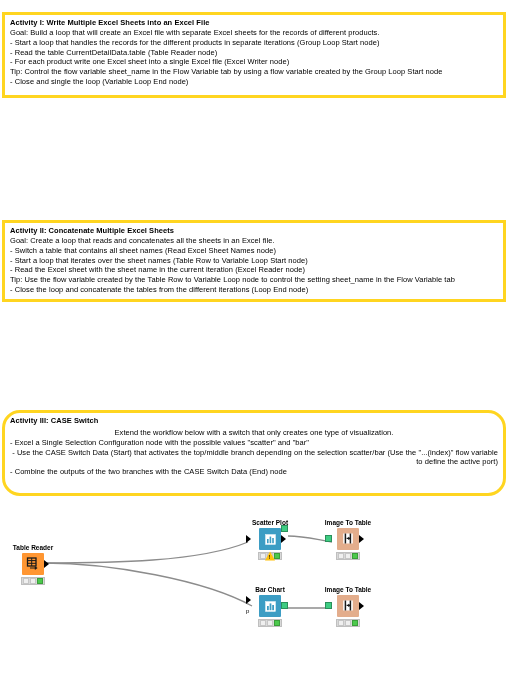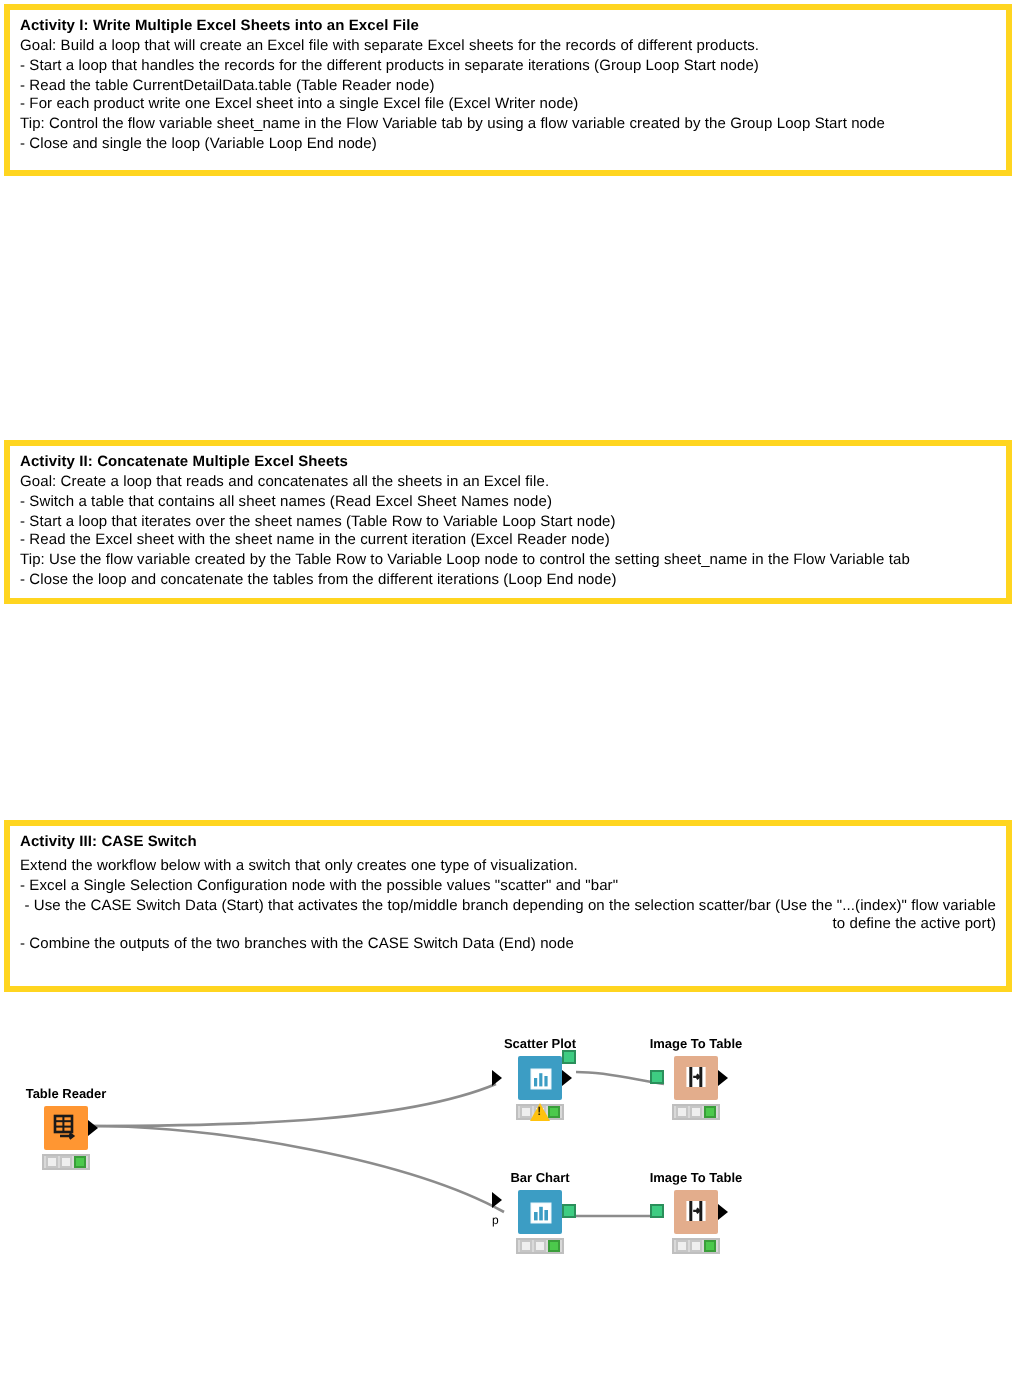--- a/index.html
+++ b/index.html
@@ -19,23 +19,23 @@
   
   .activity-box {
     position: absolute;
     left: 2px;
     width: 504px;
     box-sizing: border-box;
     background: #ffffff;
     border: 3px solid #FFD520;
     padding: 3px 5px 3px 5px;
   }
-  #activity-1 { top: 2px;   height: 86px; }
+  #activity-1 { top: 12px;   height: 86px; }
   #activity-2 { top: 220px; height: 82px; }
-  #activity-3 { top: 410px; height: 86px; }
+  #activity-3 { top: 410px; height: 86px; border-radius: 18px; }
 
   .activity-title {
     font-size: 7.5px;
     font-weight: bold;
     line-height: 10px;
     white-space: nowrap;
     letter-spacing: 0.05px;
   }
   .activity-line {
     font-size: 7.5px;
@@ -184,21 +184,21 @@
   <div class="activity-line">Goal: Create a loop that reads and concatenates all the sheets in an Excel file.</div>
   <div class="activity-line">- Switch a table that contains all sheet names (Read Excel Sheet Names node)</div>
   <div class="activity-line">- Start a loop that iterates over the sheet names (Table Row to Variable Loop Start node)</div>
   <div class="activity-line">- Read the Excel sheet with the sheet name in the current iteration (Excel Reader node)</div>
   <div class="activity-line">Tip: Use the flow variable created by the Table Row to Variable Loop node to control the setting sheet_name in the Flow Variable tab</div>
   <div class="activity-line">- Close the loop and concatenate the tables from the different iterations (Loop End node)</div>
 </div>
 
 <div class="activity-box" id="activity-3">
   <div class="activity-title">Activity III: CASE Switch</div>
-  <div class="activity-line" style="margin-top:2px;">Extend the workflow below with a switch that only creates one type of visualization.</div>
+  <div class="activity-line" style="margin-top:2px;text-align:center;">Extend the workflow below with a switch that only creates one type of visualization.</div>
   <div class="activity-line">- Excel a Single Selection Configuration node with the possible values "scatter" and "bar"</div>
   <div class="activity-line wrap">- Use the CASE Switch Data (Start) that activates the top/middle branch depending on the selection scatter/bar (Use the "...(index)" flow variable to define the active port)</div>
   <div class="activity-line">- Combine the outputs of the two branches with the CASE Switch Data (End) node</div>
 </div>
 
 <div id="workflow-canvas">
 
   <svg id="connector-layer" viewBox="0 0 512 193">
 
     <path d="M44,63 C110,63 200,62 248,42" fill="none" stroke="#8C8C8C" stroke-width="1.3"></path>

